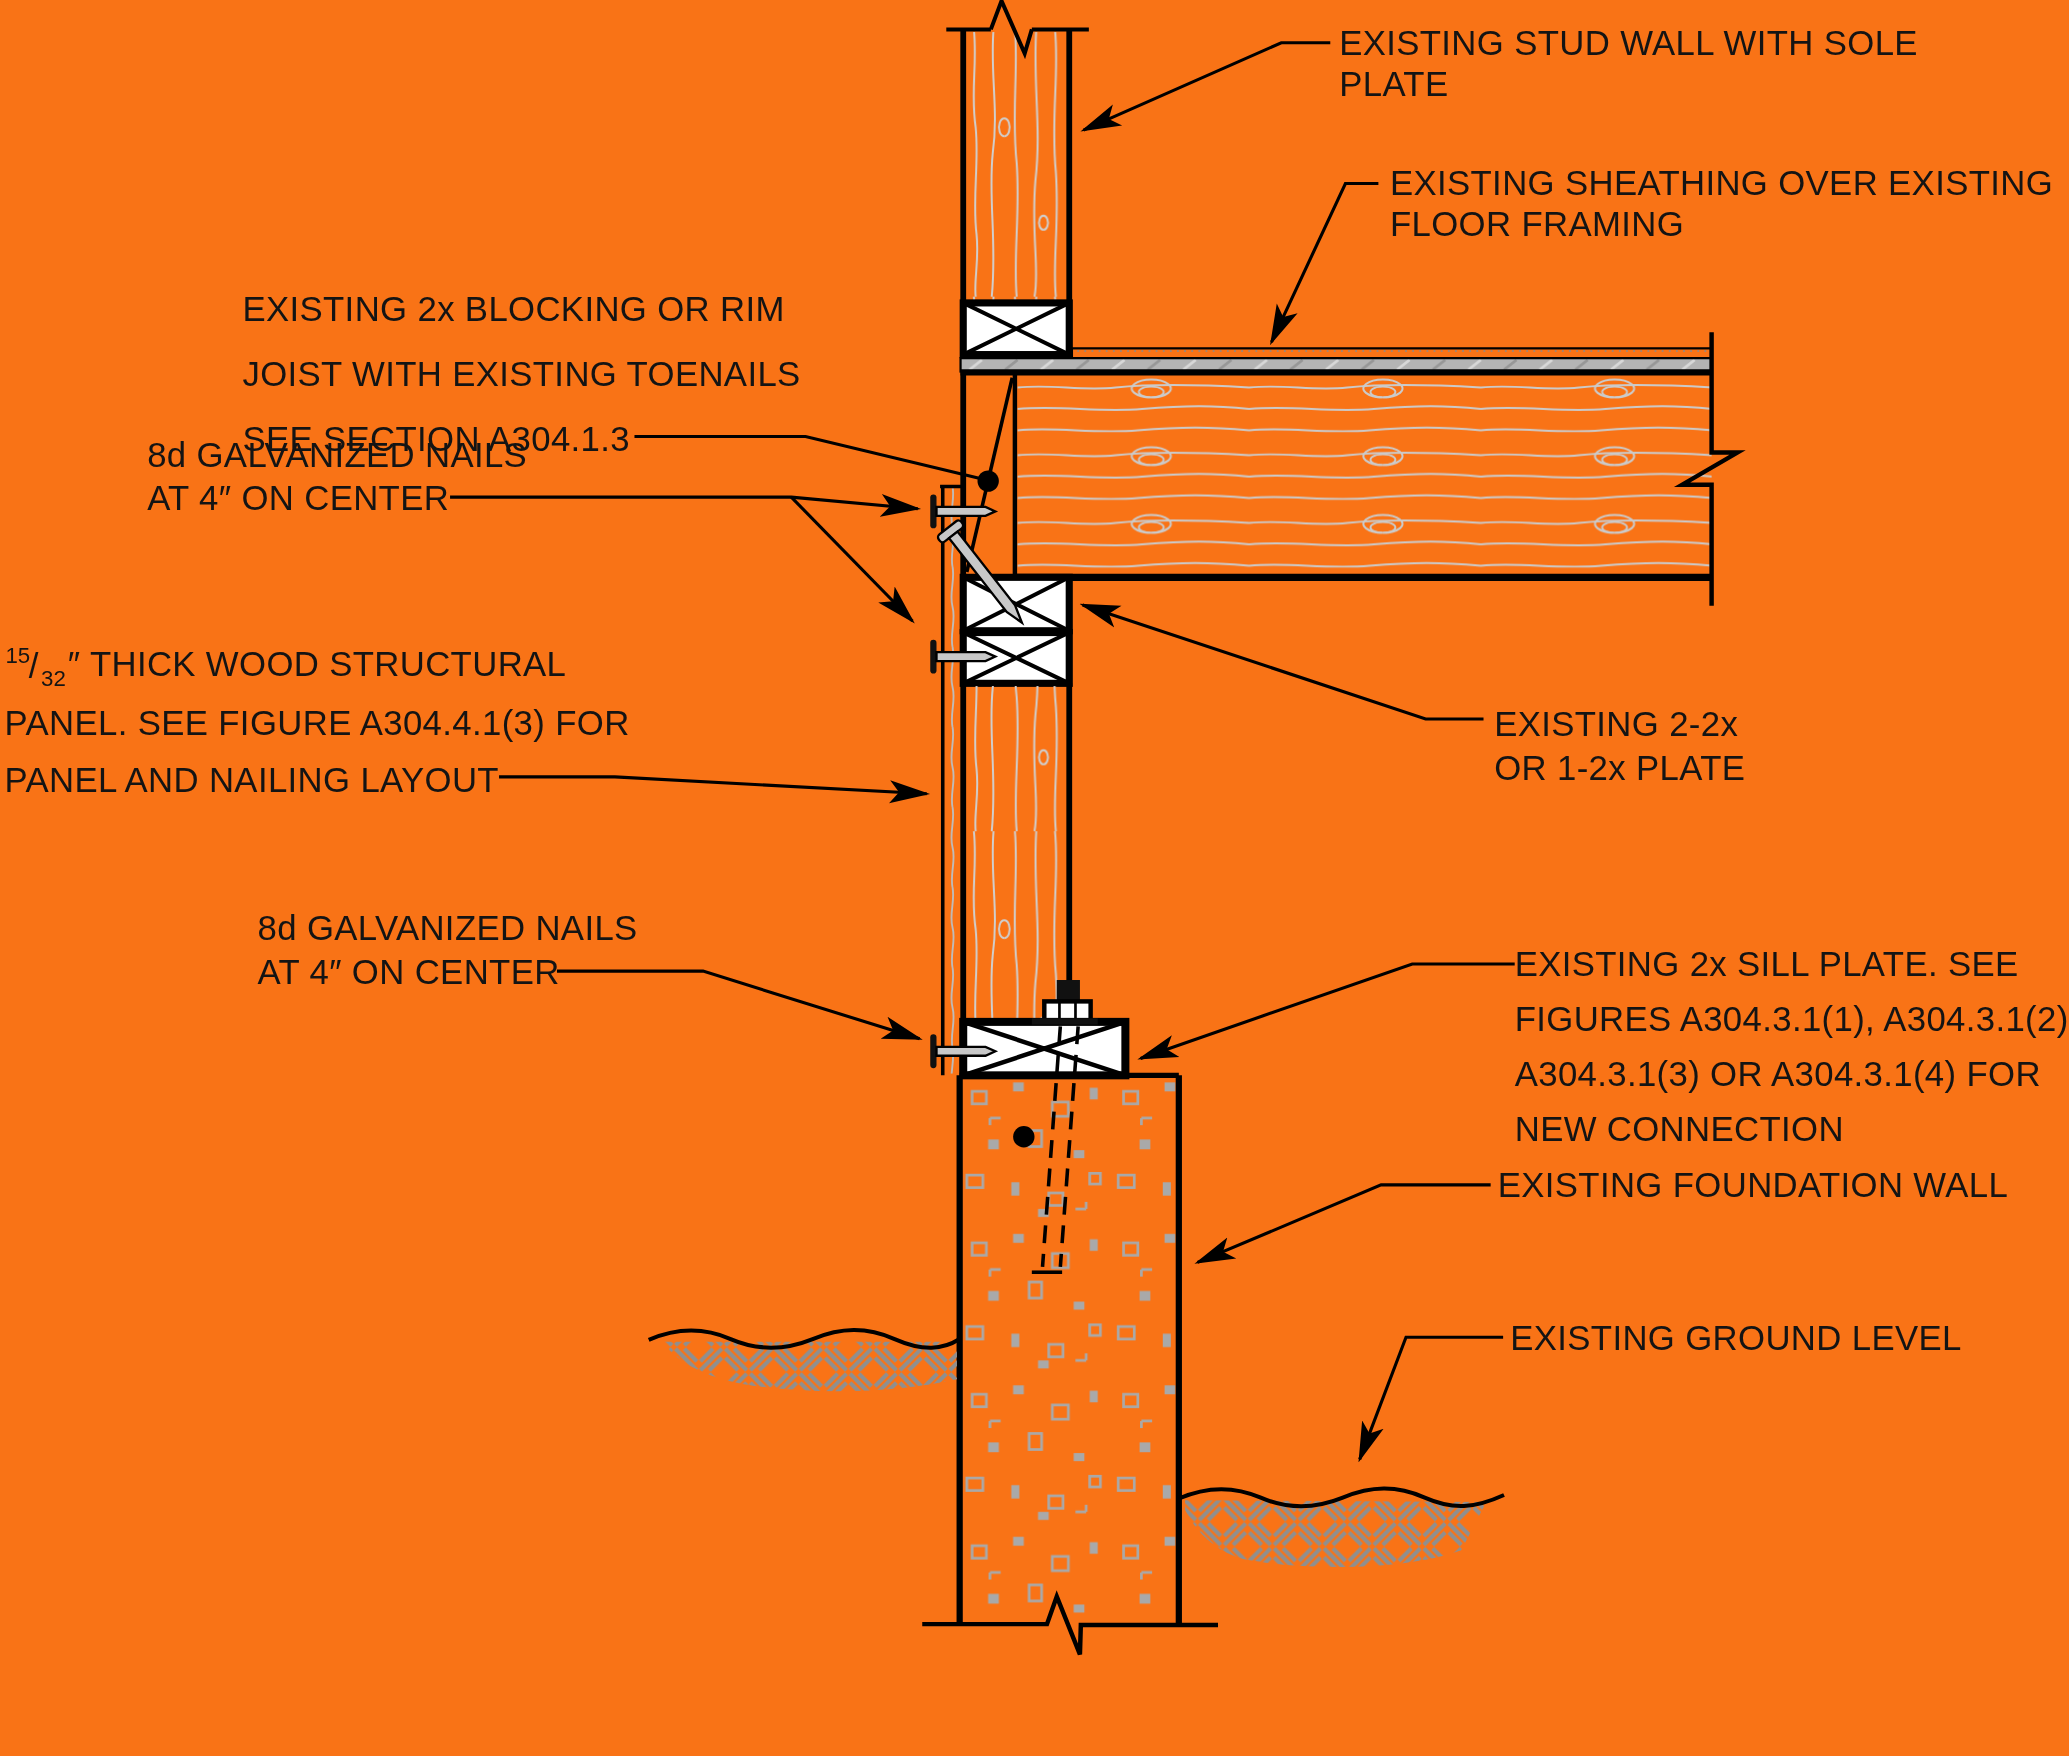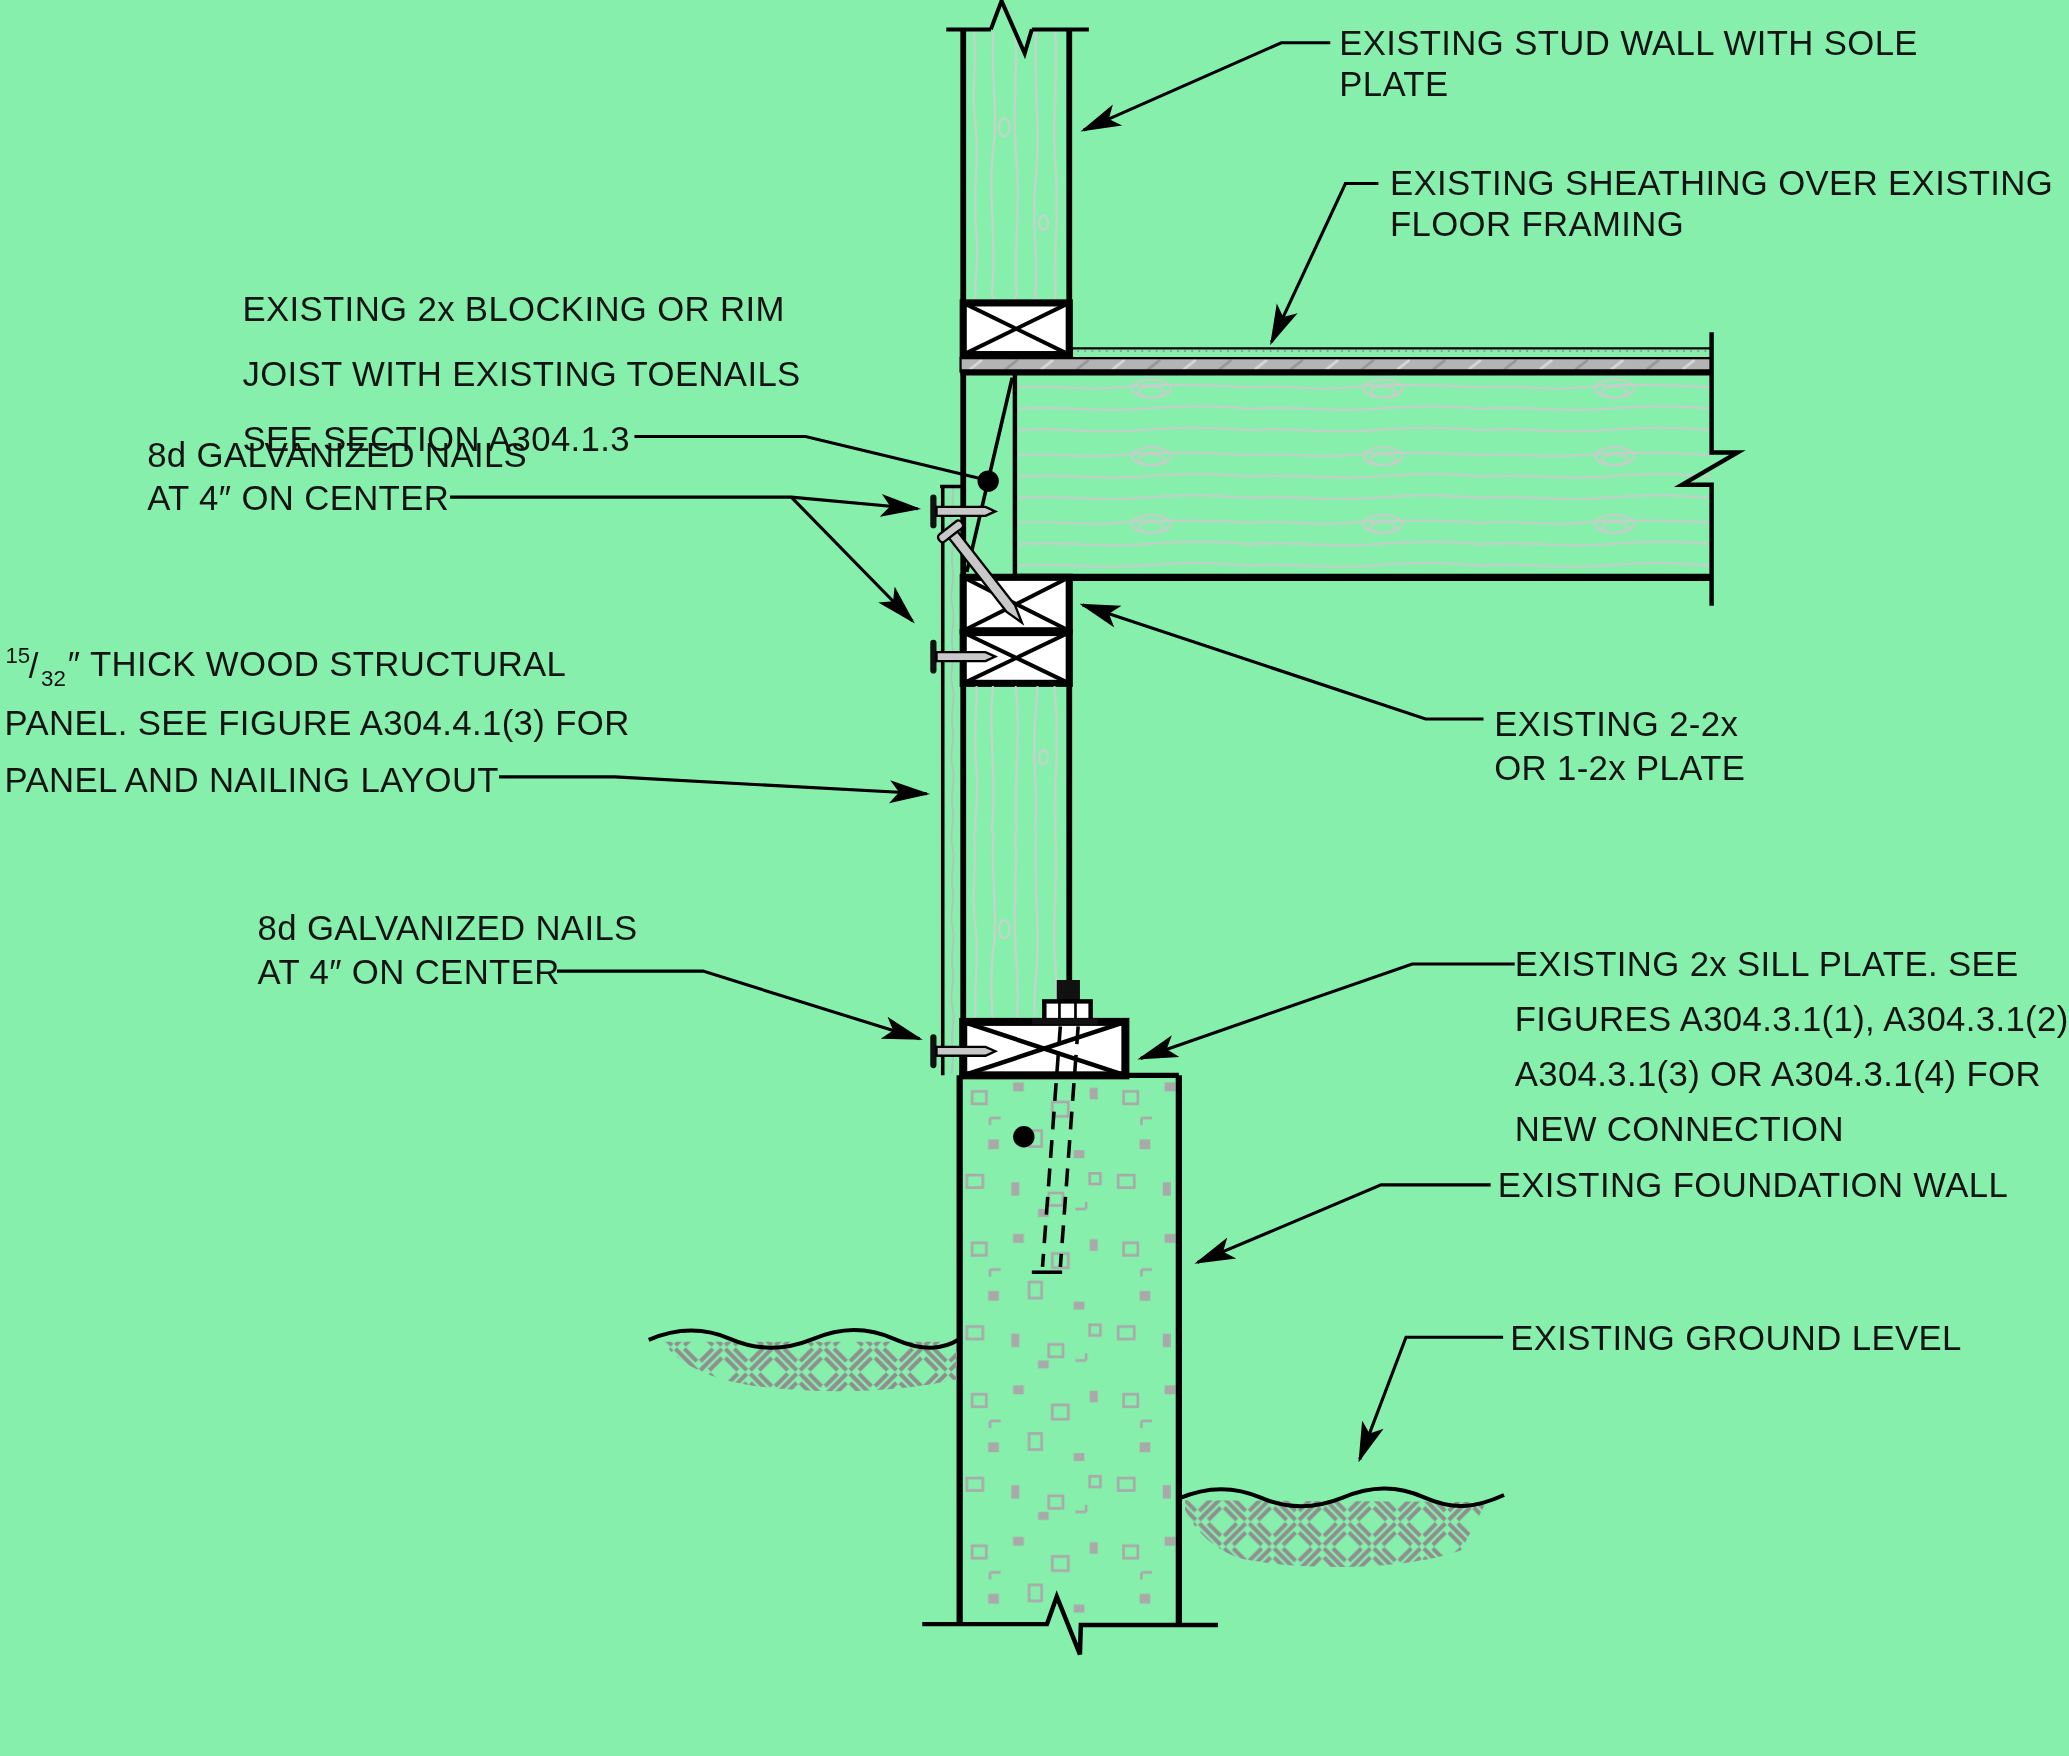--- a/index.html
+++ b/index.html
@@ -1,16 +1,16 @@
 <!DOCTYPE html>
 <html style="font-size:14.3px"><head>
 <meta charset="utf-8">
 <style>
   html,body{margin:0;padding:0;background:#ffffff;}
-  .page{width:2069px;height:1756px;position:relative;background:#86efac;}
+  .page{width:2069px;height:1756px;position:relative;background:#f97316;}
   svg{display:block;}
   .lbl{font-family:"Liberation Sans",sans-serif;font-size:39px;fill:#141414;letter-spacing:.4px;}
   .lbl-sm{font-family:"Liberation Sans",sans-serif;font-size:25px;fill:#141414;}
   .ln{stroke:#000;fill:none;}
   .leader{stroke:#000;stroke-width:3.5;fill:none;}
   .xbox{fill:#fff;stroke:#000;stroke-width:8;}
   .xdiag{stroke:#000;stroke-width:4.5;fill:none;}
 </style>
 </head>
 <body>

